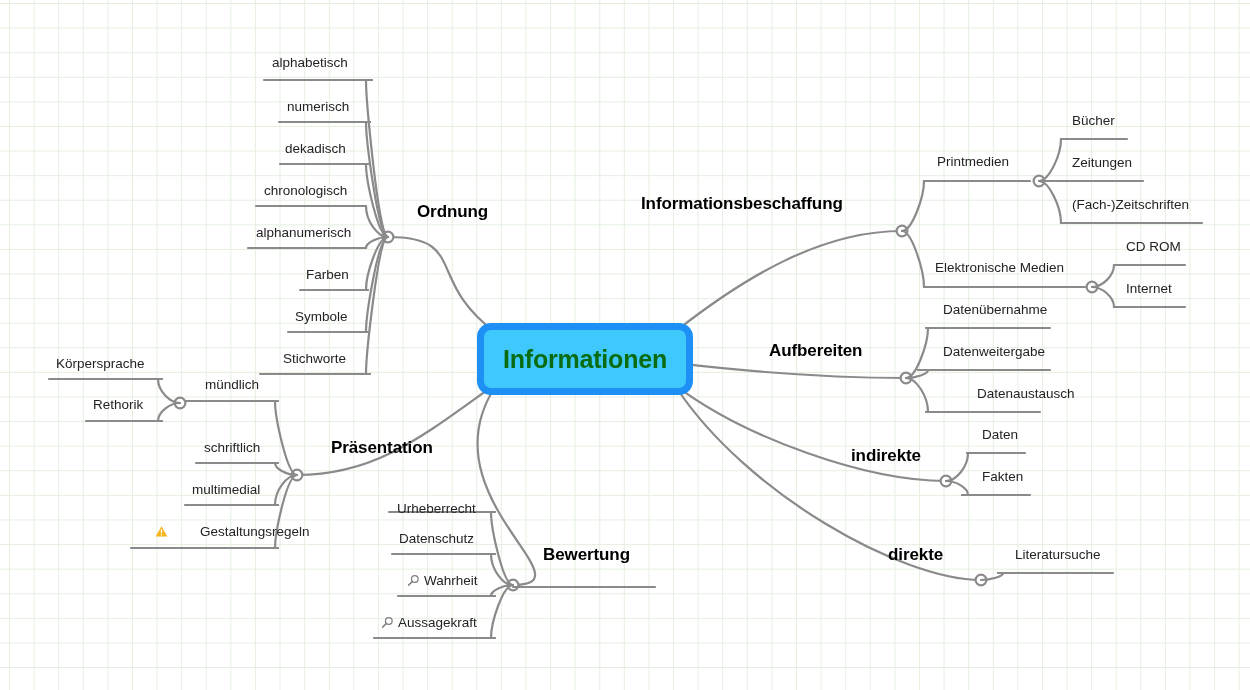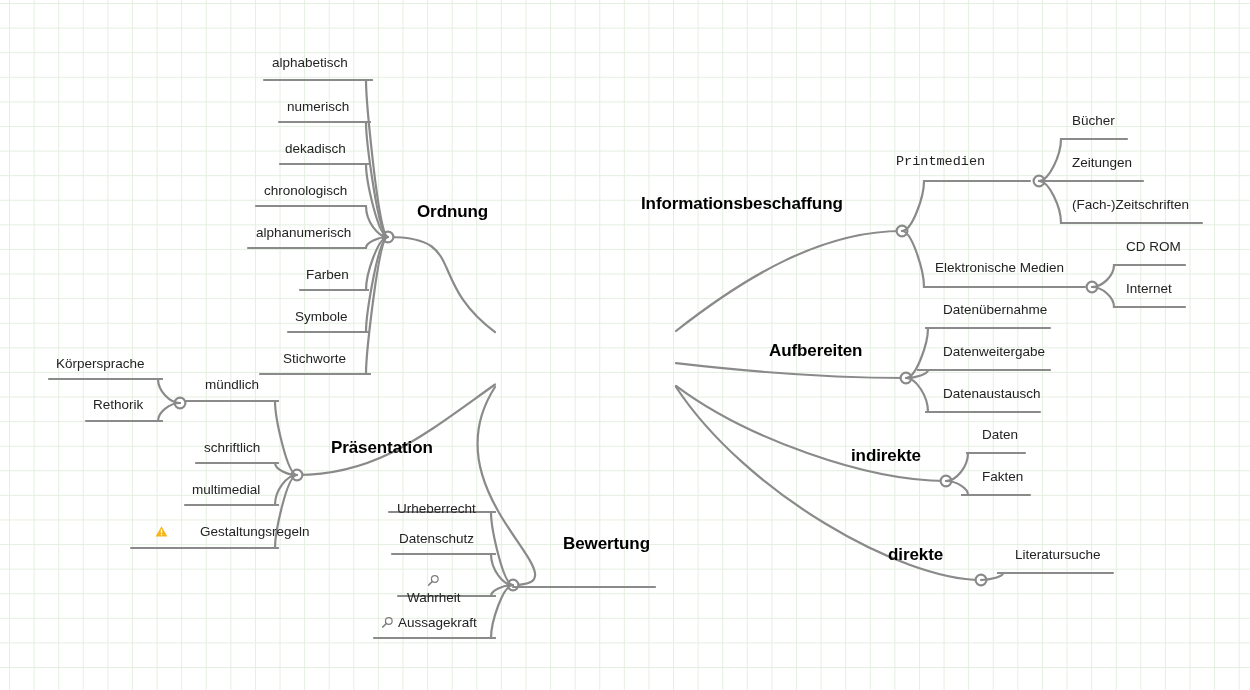--- a/index.html
+++ b/index.html
@@ -157,20 +157,23 @@
       <path d="M 967 453 L 1025 453" fill="none" stroke="#8a8a8a" stroke-width="2.2" stroke-linecap="round"></path>
       <path d="M 946 481 C 956 481 968 467.01 968 453 L 967 453" fill="none" stroke="#8a8a8a" stroke-width="2.2" stroke-linecap="round"></path>
       <path d="M 962 495 L 1030 495" fill="none" stroke="#8a8a8a" stroke-width="2.2" stroke-linecap="round"></path>
       <path d="M 946 481 C 956 481 968 487.99 968 495 L 962 495" fill="none" stroke="#8a8a8a" stroke-width="2.2" stroke-linecap="round"></path>
       <path d="M 676 387 C 746 493.15 901 580 981 580" fill="none" stroke="#8a8a8a" stroke-width="2.2" stroke-linecap="round"></path>
       <circle cx="981" cy="580" r="5.4" fill="#ffffff" stroke="#8a8a8a" stroke-width="2.2"></circle>
       <path d="M 998 573 L 1113 573" fill="none" stroke="#8a8a8a" stroke-width="2.2" stroke-linecap="round"></path>
       <path d="M 981 580 C 991 580 1003 576.51 1003 573 L 998 573" fill="none" stroke="#8a8a8a" stroke-width="2.2" stroke-linecap="round"></path>
     </svg>
 
+  <div id="center-node">
+    <span class="center-text">Informationen</span>
+  </div>
 
   <div id="labels">
       <div class="label main-label" style="left: 417px; top: 203px;">Ordnung</div>
       <div class="label sub-label" style="left: 272px; top: 56px;">alphabetisch</div>
       <div class="label sub-label" style="left: 287px; top: 100px;">numerisch</div>
       <div class="label sub-label" style="left: 285px; top: 142px;">dekadisch</div>
       <div class="label sub-label" style="left: 264px; top: 184px;">chronologisch</div>
       <div class="label sub-label" style="left: 256px; top: 226px;">alphanumerisch</div>
       <div class="label sub-label" style="left: 306px; top: 268px;">Farben</div>
       <div class="label sub-label" style="left: 295px; top: 310px;">Symbole</div>
@@ -182,49 +185,49 @@
       <div class="label sub-label" style="left: 204px; top: 441px;">schriftlich</div>
       <div class="label sub-label" style="left: 192px; top: 483px;">multimedial</div>
       <div class="label sub-label icon-label" style="left: 155px; top: 525px; gap: 32px;">
         <span class="ico"><svg width="13" height="13" viewBox="0 0 16 16">
             <path d="M8 1.4 L15.2 14.2 L0.8 14.2 Z" fill="#f5b51a"></path>
             <rect x="7.2" y="5.4" width="1.6" height="4.6" fill="#ffffff"></rect>
             <rect x="7.2" y="11" width="1.6" height="1.7" fill="#ffffff"></rect>
           </svg></span>
         <span>Gestaltungsregeln</span>
       </div>
-      <div class="label main-label" style="left: 543px; top: 535px; margin-left: 20px;">Bewertung</div>
+      <div class="label main-label" style="left: 543px; top: 546px;">Bewertung</div>
       <div class="label sub-label" style="left: 397px; top: 490px; margin-top: 12px;">Urheberrecht</div>
       <div class="label sub-label" style="left: 399px; top: 532px; text-align: right;">Datenschutz</div>
-      <div class="label sub-label icon-label" style="left: 407px; top: 574px; flex-direction: column;">
+      <div class="label sub-label icon-label" style="left: 407px; top: 574px;">
         <span class="ico"><svg width="13" height="13" viewBox="0 0 16 16">
             <circle cx="9.6" cy="6.2" r="4.1" fill="none" stroke="#7d7d7d" stroke-width="1.5"></circle>
             <line x1="6.5" y1="9.2" x2="2.2" y2="13.6" stroke="#7d7d7d" stroke-width="2" stroke-linecap="round"></line>
           </svg></span>
         <span>Wahrheit</span>
       </div>
       <div class="label sub-label icon-label" style="left: 381px; top: 616px;">
         <span class="ico"><svg width="13" height="13" viewBox="0 0 16 16">
             <circle cx="9.6" cy="6.2" r="4.1" fill="none" stroke="#7d7d7d" stroke-width="1.5"></circle>
             <line x1="6.5" y1="9.2" x2="2.2" y2="13.6" stroke="#7d7d7d" stroke-width="2" stroke-linecap="round"></line>
           </svg></span>
         <span>Aussagekraft</span>
       </div>
       <div class="label main-label" style="left: 641px; top: 195px;">Informationsbeschaffung</div>
-      <div class="label sub-label" style="left: 896px; top: 155px; font-family: Liberation Mono, monospace;">Printmedien</div>
+      <div class="label sub-label" style="left: 937px; top: 155px;">Printmedien</div>
       <div class="label sub-label" style="left: 1072px; top: 114px;">Bücher</div>
       <div class="label sub-label" style="left: 1072px; top: 156px;">Zeitungen</div>
       <div class="label sub-label" style="left: 1072px; top: 198px;">(Fach-)Zeitschriften</div>
       <div class="label sub-label" style="left: 935px; top: 261px;">Elektronische Medien</div>
       <div class="label sub-label" style="left: 1126px; top: 240px;">CD ROM</div>
       <div class="label sub-label" style="left: 1126px; top: 282px;">Internet</div>
       <div class="label main-label" style="left: 769px; top: 342px;">Aufbereiten</div>
       <div class="label sub-label" style="left: 943px; top: 303px;">Datenübernahme</div>
       <div class="label sub-label" style="left: 943px; top: 345px;">Datenweitergabe</div>
-      <div class="label sub-label" style="left: 943px; top: 387px;">Datenaustausch</div>
+      <div class="label sub-label" style="left: 943px; top: 387px; padding-left: 34px;">Datenaustausch</div>
       <div class="label main-label" style="left: 835px; top: 447px; margin-left: 16px;">indirekte</div>
       <div class="label sub-label" style="left: 982px; top: 428px;">Daten</div>
       <div class="label sub-label" style="left: 982px; top: 470px;">Fakten</div>
       <div class="label main-label" style="left: 888px; top: 546px;">direkte</div>
       <div class="label sub-label" style="left: 1015px; top: 548px;">Literatursuche</div>
     </div>
 
 </div>
 
 </body></html>

